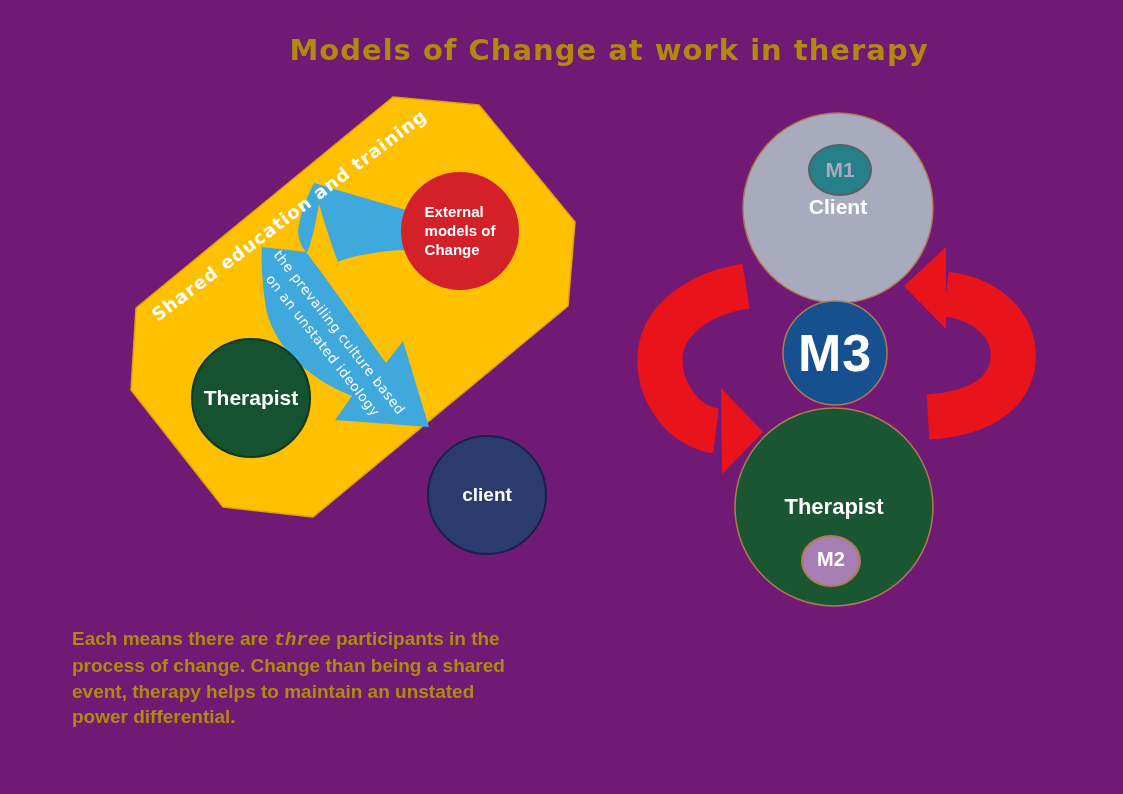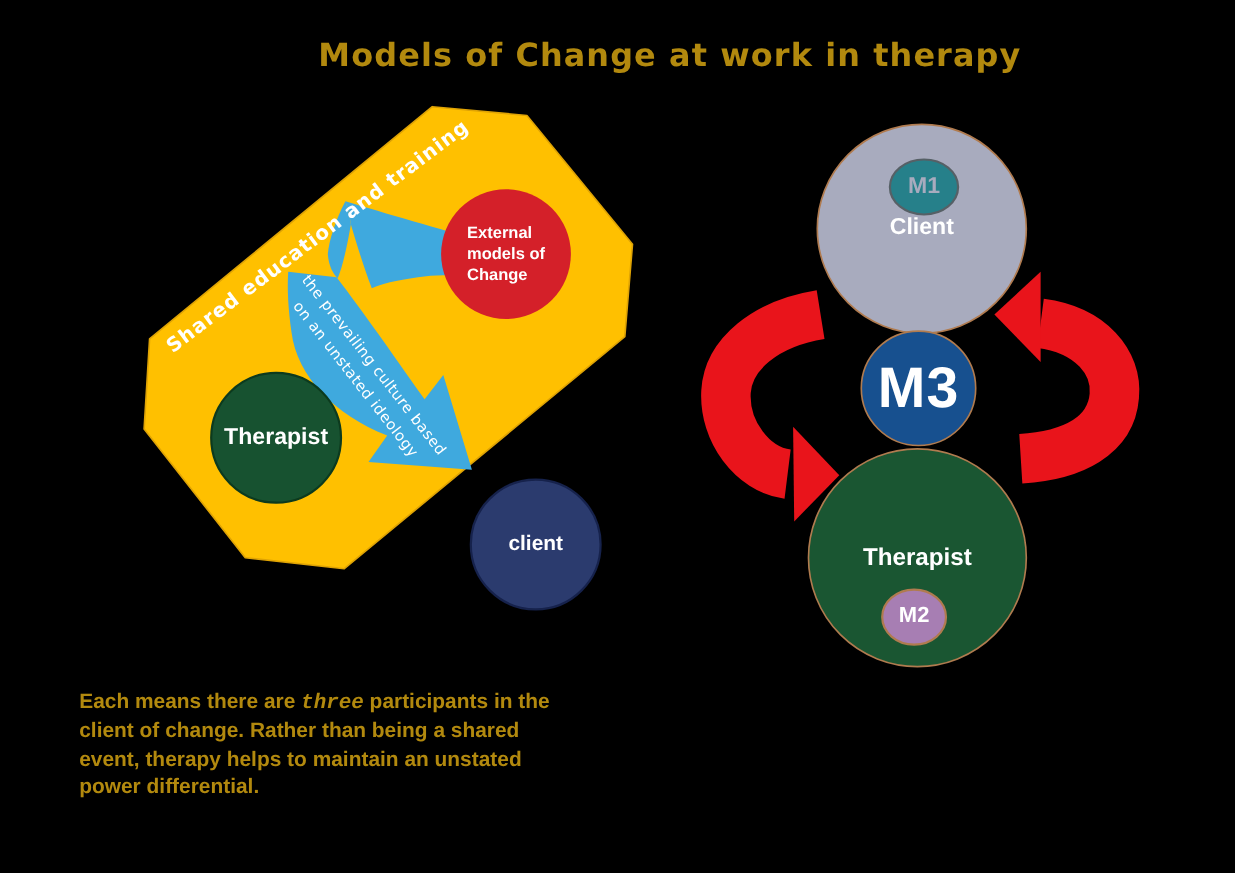--- a/index.html
+++ b/index.html
@@ -1,17 +1,17 @@
 <!DOCTYPE html>
 <html style="--gold-text: #B2890E; --yellow: #FFC000; --yellow-edge: #DFA304; --red-circle: #D42029; --green-circle: #175230; --green-edge: #0C3A1E; --navy-circle: #2B3B6E; --navy-edge: #16224C; --blue-arrow: #3FA9DE; --red-arrow: #E9141B; --client-gray: #A8ABBE; --tan-edge: #B07B4F; --m1-teal: #26808A; --m1-edge: #566066; --m3-blue: #17508F; --green-right: #1A5632; --m2-purple: #A77EB3;"><head>
 <meta charset="utf-8">
 <style>
   html,body{margin:0;padding:0;background:#ffffff;}
   .stage{
-    position:relative;width:1123px;height:794px;overflow:hidden;background:#000000;
+    position:relative;width:1123px;height:794px;overflow:hidden;background:#701a75;
     font-family:"Liberation Sans",sans-serif;
   }
   .stage svg{position:absolute;left:0;top:0;}
   .page-title{
     position:absolute;left:95px;right:0;top:33px;text-align:center;
     font-family:"DejaVu Sans",sans-serif;font-weight:bold;font-size:29px;
     color:var(--gold-text);letter-spacing:1px;
   }
   .rot-label{
     position:absolute;color:#ffffff;font-family:"DejaVu Sans",sans-serif;
@@ -92,19 +92,19 @@
   <div class="circle-label lbl-client-left">client</div>
 
   <div class="circle-label lbl-m1">M1</div>
   <div class="circle-label lbl-client-right">Client</div>
   <div class="circle-label lbl-m3">M3</div>
   <div class="circle-label lbl-therapist-right">Therapist</div>
   <div class="circle-label lbl-m2">M2</div>
 
   <div class="caption caption-left">
     <span class="para2"><span>Each means there are </span><span class="italic">three</span><span> participants in the
-client of change. Rather than being a shared
+process of change. Change than being a shared
 event, therapy helps to maintain an unstated
 power differential.</span></span>
   </div>
 
 
 </div>
 
 </body></html>

